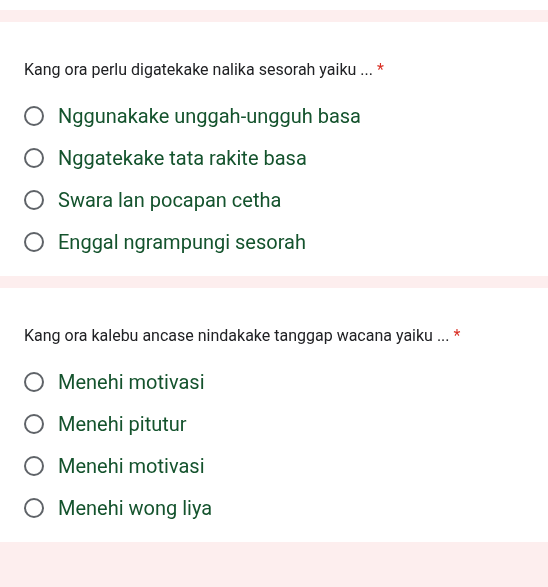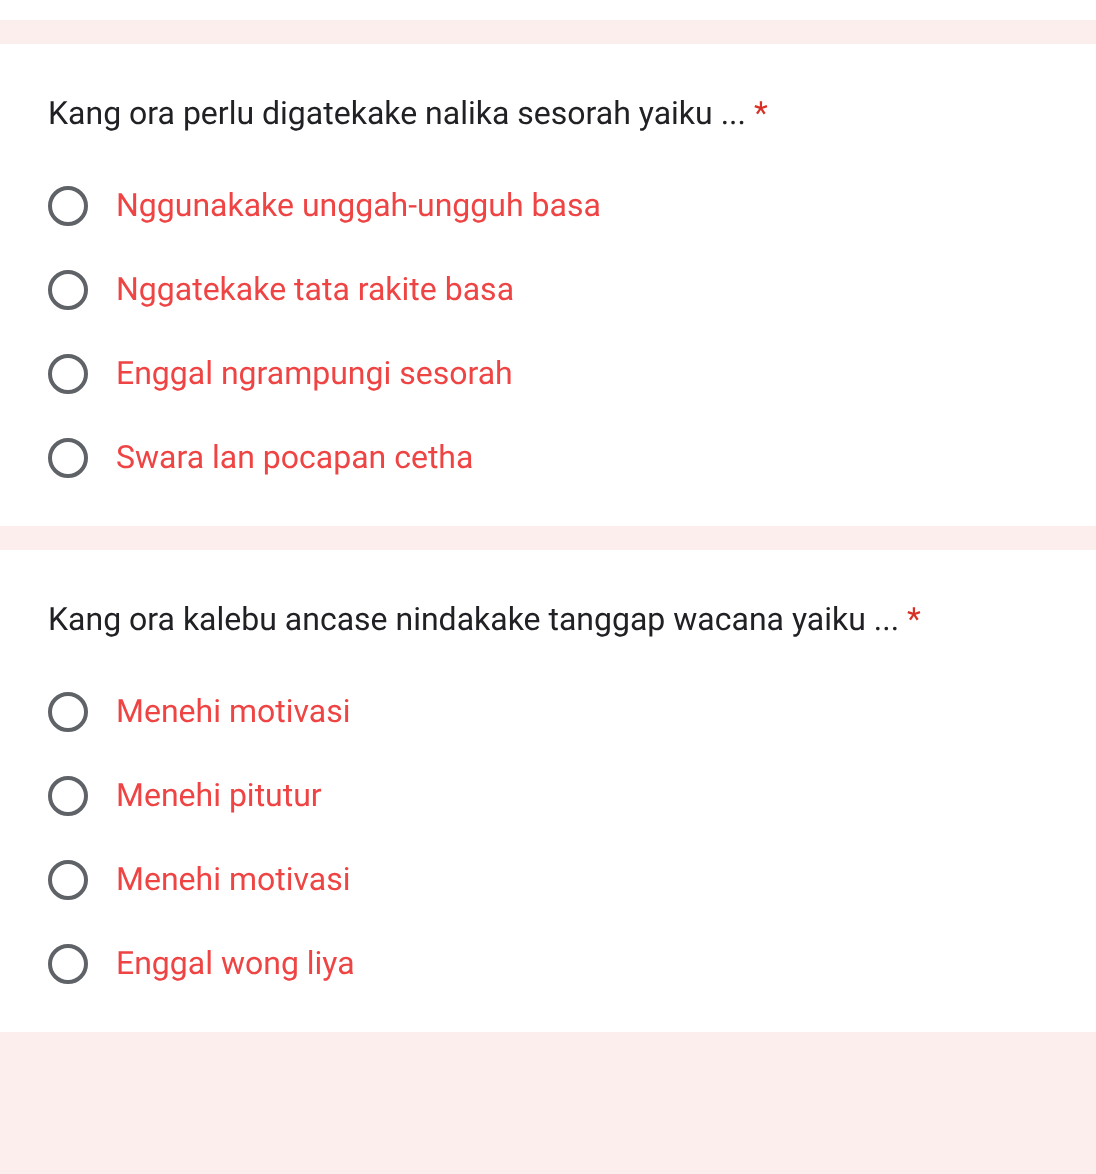--- a/index.html
+++ b/index.html
@@ -4,21 +4,21 @@
 <style>
   * { box-sizing: border-box; margin: 0; padding: 0; }
   body {
     font-family: Roboto, Arial, sans-serif;
     background: #fdeeee;
     width: 548px;
     color: #202124;
   }
   .card {
     background: #ffffff;
-    padding: 23px 24px 24px 24px;
+    padding: 36px 24px 24px 24px;
     margin-bottom: 12px;
   }
   .card.top-sliver {
     height: 10px;
     padding: 0;
     margin-bottom: 12px;
   }
   .question-title {
     font-size: 16px;
     font-weight: 400;
@@ -40,22 +40,22 @@
   }
   .radio {
     width: 20px;
     height: 20px;
     border: 2px solid #5f6368;
     border-radius: 50%;
     flex-shrink: 0;
     margin-right: 14px;
   }
   .option-label {
-    font-size: 16px;
-    color: #ef4444;
+    font-size: 20px;
+    color: #14532d;
     line-height: 20px;
   }
 </style>
 </head>
 <body>
 
 <div class="card top-sliver"></div>
 
 <div class="card">
   <div class="question-title">
@@ -65,25 +65,25 @@
   <div class="option">
     <span class="radio"></span>
     <span class="option-label">Nggunakake unggah-ungguh basa</span>
   </div>
   <div class="option">
     <span class="radio"></span>
     <span class="option-label">Nggatekake tata rakite basa</span>
   </div>
   <div class="option">
     <span class="radio"></span>
-    <span class="option-label">Enggal ngrampungi sesorah</span>
+    <span class="option-label">Swara lan pocapan cetha</span>
   </div>
   <div class="option">
     <span class="radio"></span>
-    <span class="option-label">Swara lan pocapan cetha</span>
+    <span class="option-label">Enggal ngrampungi sesorah</span>
   </div>
 </div>
 
 <div class="card">
   <div class="question-title">
     <span>Kang ora kalebu ancase nindakake tanggap wacana yaiku ...</span>
     <span class="required">*</span>
   </div>
   <div class="option">
     <span class="radio"></span>
@@ -92,15 +92,15 @@
   <div class="option">
     <span class="radio"></span>
     <span class="option-label">Menehi pitutur</span>
   </div>
   <div class="option">
     <span class="radio"></span>
     <span class="option-label">Menehi motivasi</span>
   </div>
   <div class="option">
     <span class="radio"></span>
-    <span class="option-label">Enggal wong liya</span>
+    <span class="option-label">Menehi wong liya</span>
   </div>
 </div>
 
 </body></html>

